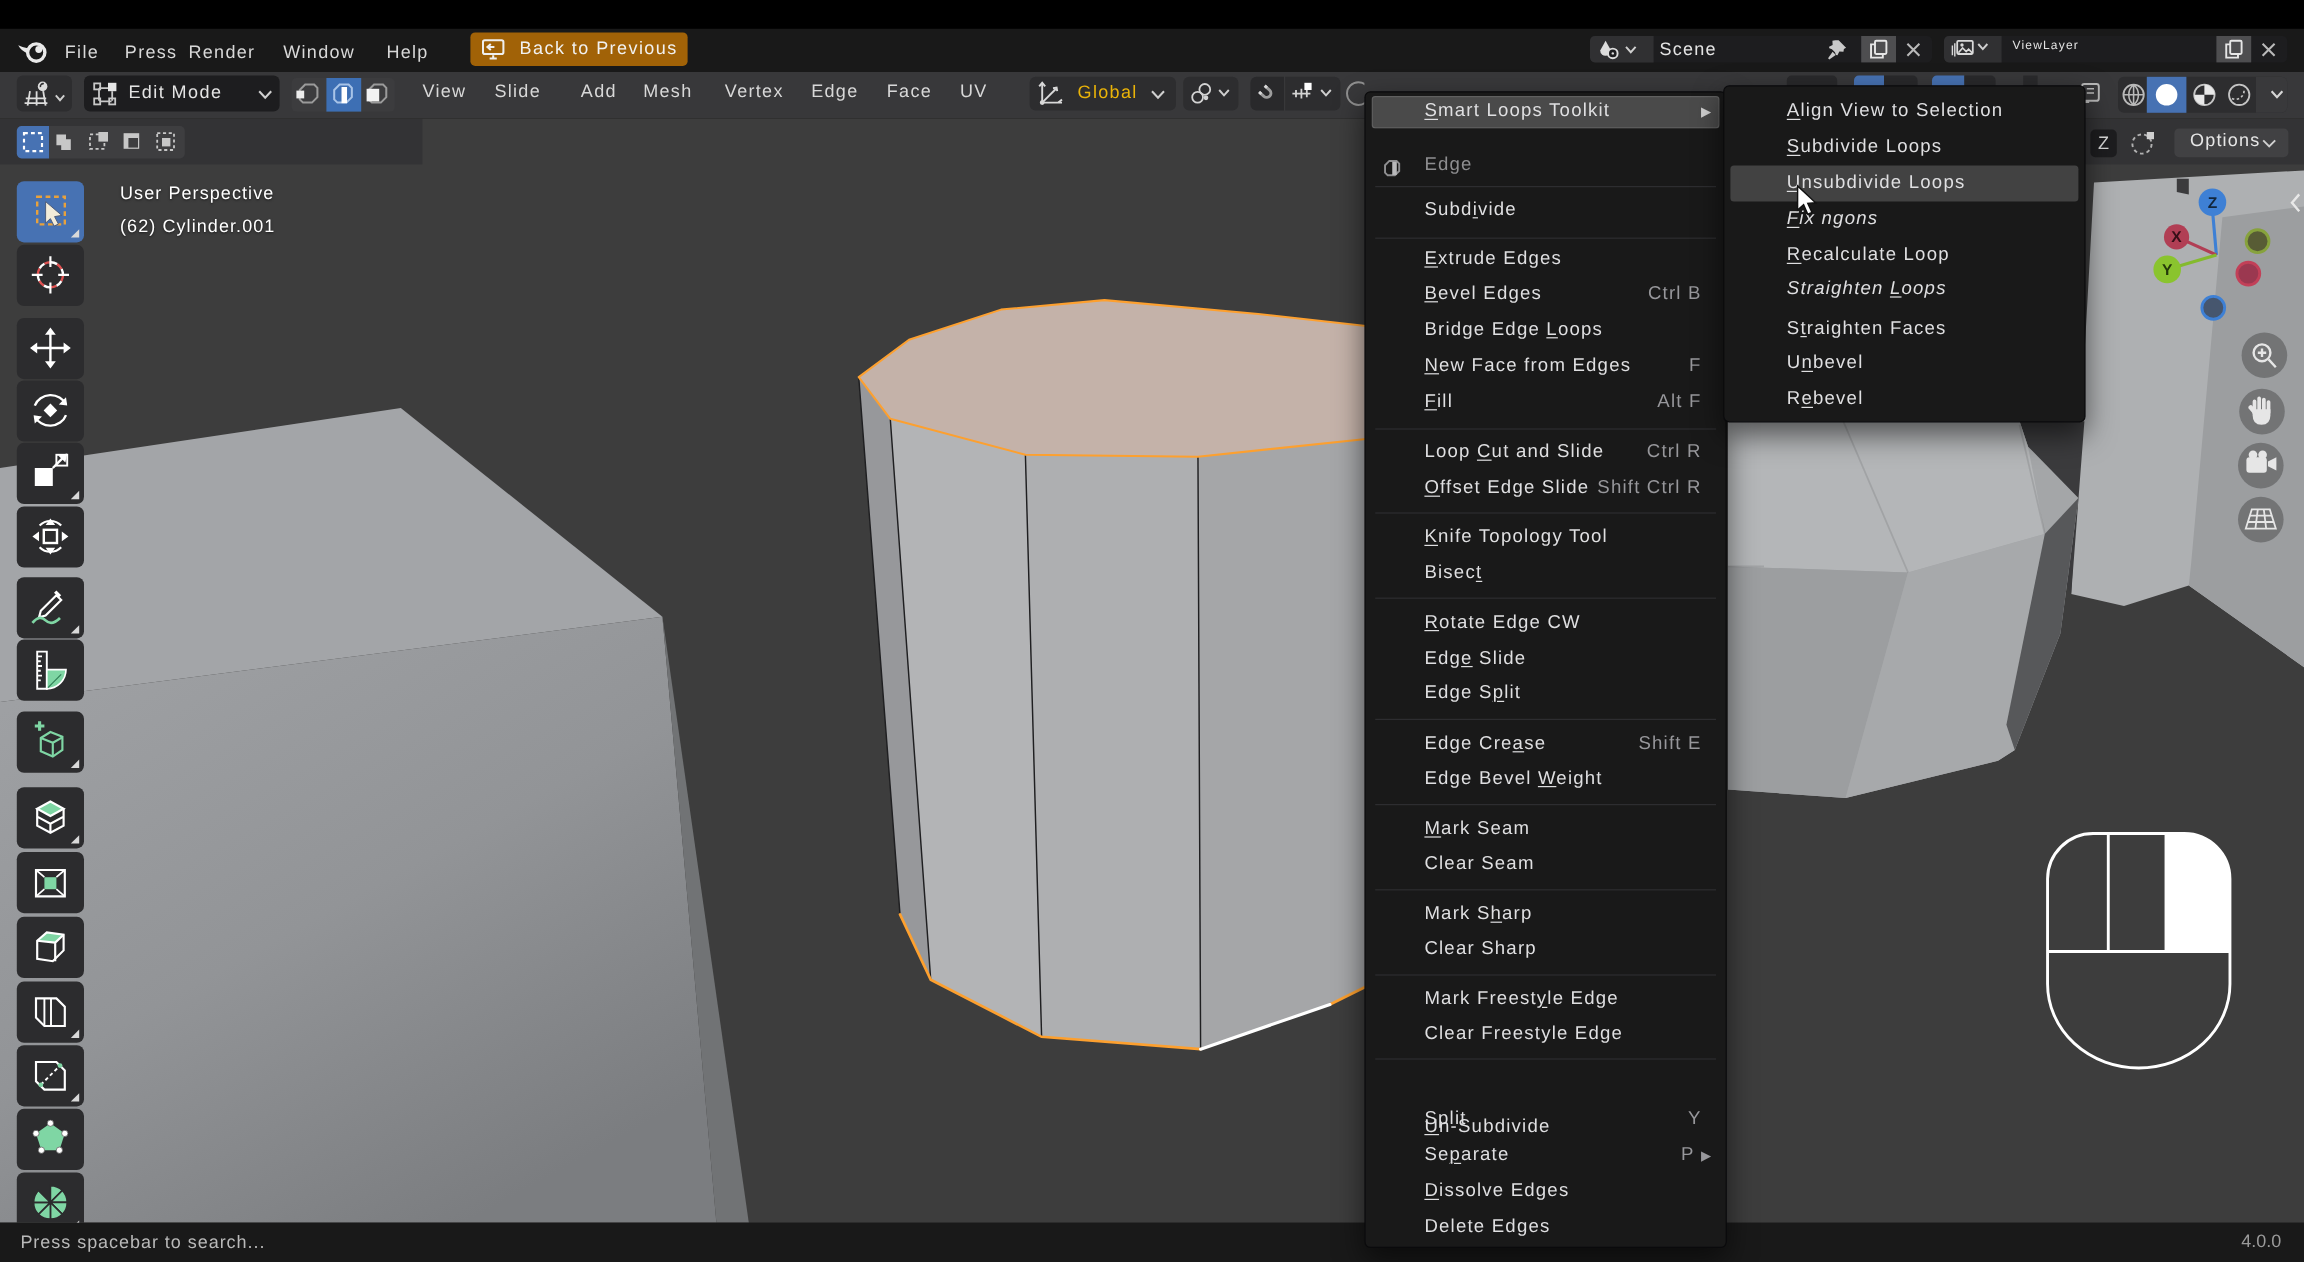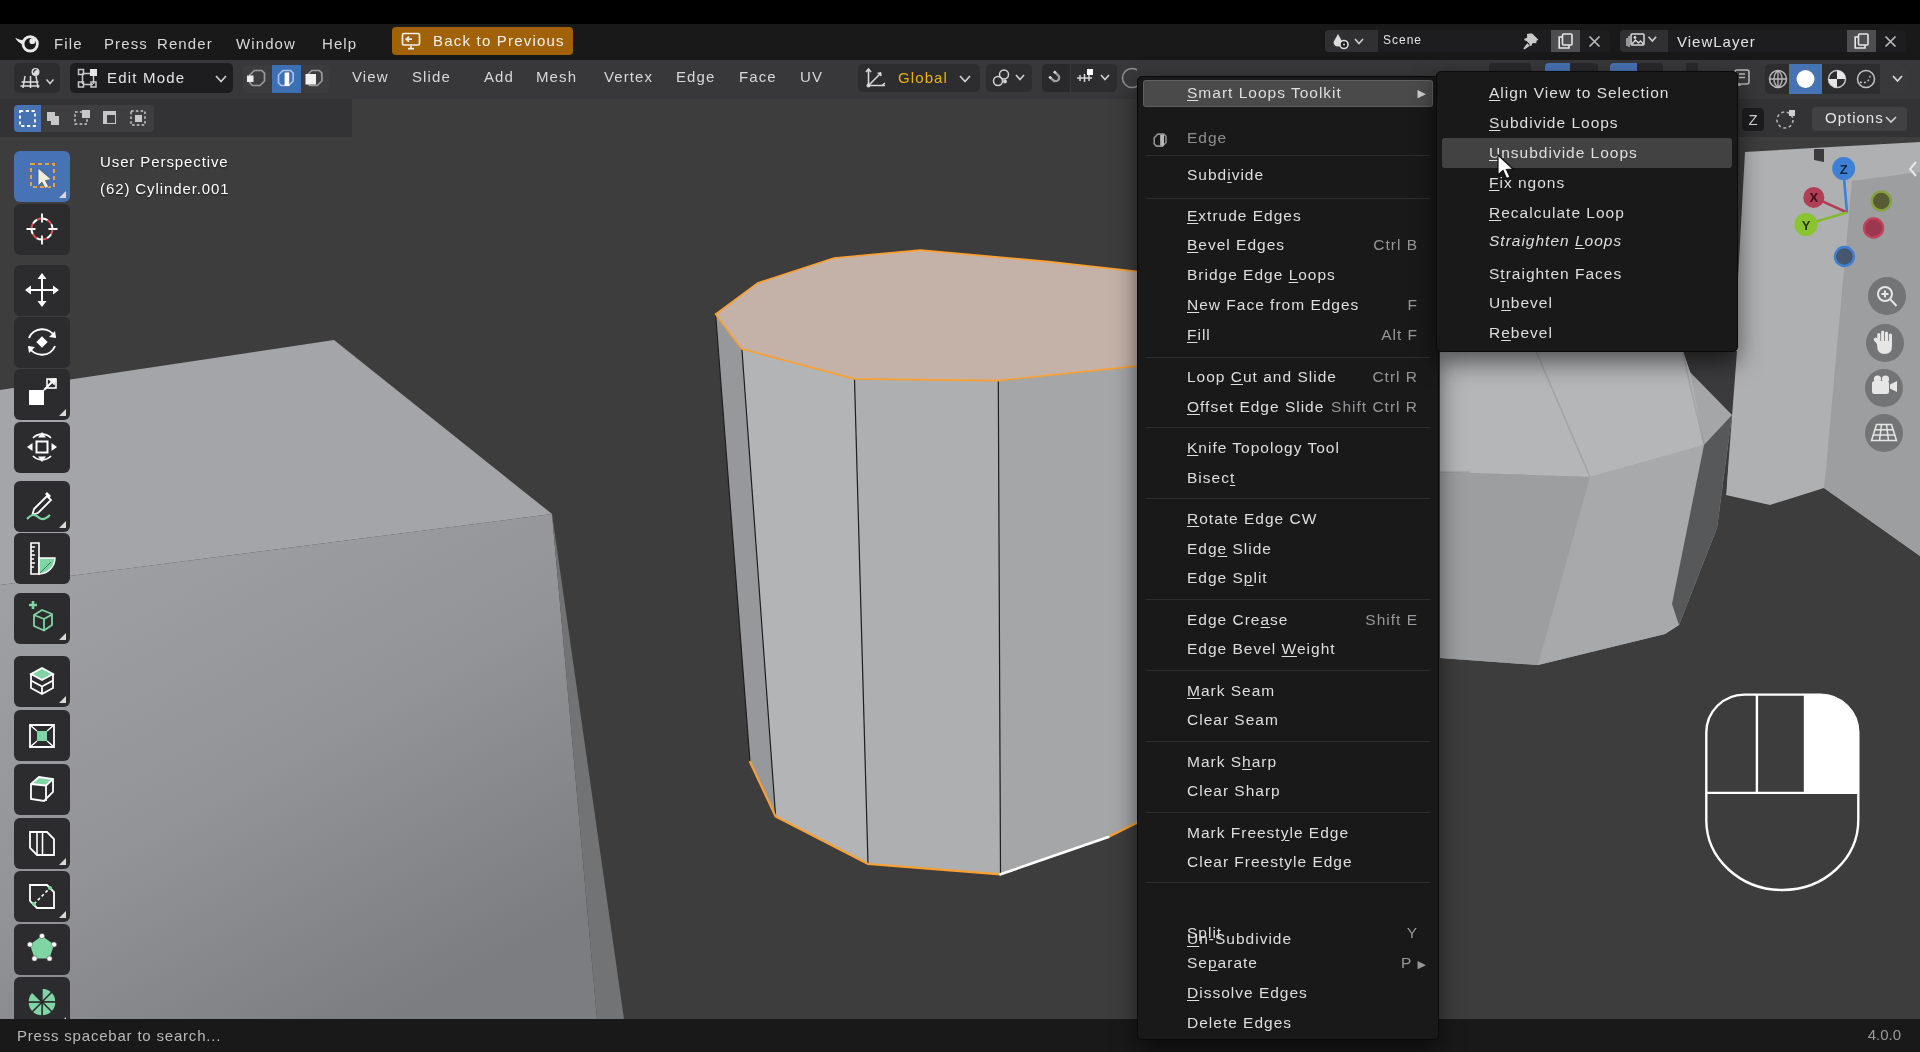--- a/index.html
+++ b/index.html
@@ -45,21 +45,21 @@
   </div>
 
   <div class="abs" style="left:1325px;top:6px;width:285px;height:22px;background:#1d1d1f;border-radius:4px;">
     <div class="abs" style="left:0;top:0;width:53px;height:22px;background:#303032;border-radius:4px 0 0 4px;"></div>
     <svg class="abs" style="left:6px;top:2px" width="38" height="18" viewBox="0 0 38 18">
       <path d="M7 2 L11.5 10 A4.5 4.5 0 0 1 2.5 10 Z" fill="#dcdcdc"></path>
       <circle cx="13" cy="12.5" r="4" fill="#1d1d1f" stroke="#dcdcdc" stroke-width="1.6"></circle>
       <circle cx="13" cy="12.5" r="1" fill="#dcdcdc"></circle>
       <path d="M24 7 l4 4.5 4-4.5" stroke="#cfcfcf" stroke-width="1.6" fill="none"></path>
     </svg>
-    <span class="abs" style="left:58px;top:3px;color:#e3e3e3;font-size:12px;letter-spacing:1px;">Scene</span>
+    <span class="abs" style="left:58px;top:3px;color:#e3e3e3;font-size:15px;letter-spacing:1px;">Scene</span>
     <svg class="abs" style="left:196px;top:2px" width="20" height="19" viewBox="0 0 20 19">
       <g fill="#c9c9c9">
         <path d="M11.2 1.6 l6.2 6.2 -1.8 1 -0.4 2.4 -3.4 -0.2 -1.6 3 -1.2 -0.2 -0.9 -2.2 -2.5 -2.5 -2.2 -0.9 -0.2 -1.2 3 -1.6 -0.2 -3.4 2.4 -0.4 z"></path>
         <path d="M6.2 11.2 L2.4 16.6 l1 1 5.4-3.8 z"></path>
       </g>
     </svg>
     <div class="abs" style="left:226px;top:0;width:29px;height:22px;background:#4e4e50;">
       <svg class="abs" style="left:5px;top:2px" width="19" height="18" viewBox="0 0 19 18">
         <rect x="6.5" y="2" width="9.5" height="11" rx="1" fill="none" stroke="#e6e6e6" stroke-width="1.6"></rect>
         <path d="M6.5 5 H3.2 V16 H13 V13" fill="none" stroke="#e6e6e6" stroke-width="1.6"></path>
@@ -72,21 +72,21 @@
 
   <div class="abs" style="left:1620px;top:6px;width:286px;height:22px;background:#1d1d1f;border-radius:4px;">
     <div class="abs" style="left:0;top:0;width:48px;height:22px;background:#303032;border-radius:4px 0 0 4px;"></div>
     <svg class="abs" style="left:5px;top:2px" width="38" height="18" viewBox="0 0 38 18">
       <rect x="6" y="2" width="13" height="11" rx="1" fill="none" stroke="#d9d9d9" stroke-width="1.5"></rect>
       <path d="M4 4 v11 M2 6 v8" stroke="#d9d9d9" stroke-width="1.2"></path>
       <circle cx="10" cy="5.5" r="1.4" fill="#d9d9d9"></circle>
       <path d="M7 12 l3.5-4 3 3 2-2 3 3" fill="none" stroke="#d9d9d9" stroke-width="1.4"></path>
       <path d="M29 6.5 l4 4.5 4-4.5" fill="none" stroke="#cfcfcf" stroke-width="1.7" transform="translate(-4,-1.5) scale(0.95)"></path>
     </svg>
-    <span class="abs" style="left:57px;top:3px;color:#e3e3e3;font-size:15px;letter-spacing:1px;">ViewLayer</span>
+    <span class="abs" style="left:57px;top:3px;color:#e3e3e3;font-size:10px;letter-spacing:1px;">ViewLayer</span>
     <div class="abs" style="left:227px;top:0;width:29px;height:22px;background:#4e4e50;">
       <svg class="abs" style="left:5px;top:2px" width="19" height="18" viewBox="0 0 19 18">
         <rect x="6.5" y="2" width="9.5" height="11" rx="1" fill="none" stroke="#e6e6e6" stroke-width="1.6"></rect>
         <path d="M6.5 5 H3.2 V16 H13 V13" fill="none" stroke="#e6e6e6" stroke-width="1.6"></path>
       </svg>
     </div>
     <svg class="abs" style="left:263px;top:4px" width="15" height="15" viewBox="0 0 15 15">
       <path d="M2.5 2.5 L12.5 12.5 M12.5 2.5 L2.5 12.5" stroke="#b9b9b9" stroke-width="1.7"></path>
     </svg>
   </div>
@@ -624,21 +624,21 @@
   <div class="hl" style="top:66.5px;"></div>
   <div class="mi" style="left:52px;top:6.5px;">
       <span><u>A</u>lign View to Selection</span>
     </div>
   <div class="mi" style="left:52px;top:36.5px;">
       <span><u>S</u>ubdivide Loops</span>
     </div>
   <div class="mi" style="left:52px;top:66.5px;">
       <span><u>U</u>nsubdivide Loops</span>
     </div>
-  <div class="mi" style="left:52px;top:96.5px;">
+  <div class="mi" style="left:52px;top:96.5px;font-style:italic;">
       <span><u>F</u>ix ngons</span>
     </div>
   <div class="mi" style="left:52px;top:126.8px;">
       <span><u>R</u>ecalculate Loop</span>
     </div>
   <div class="mi" style="left:52px;top:154px;font-style:italic;">
       <span>Straighten <u>L</u>oops</span>
     </div>
   <div class="mi" style="left:52px;top:187px;">
       <span>S<u>t</u>raighten Faces</span>

